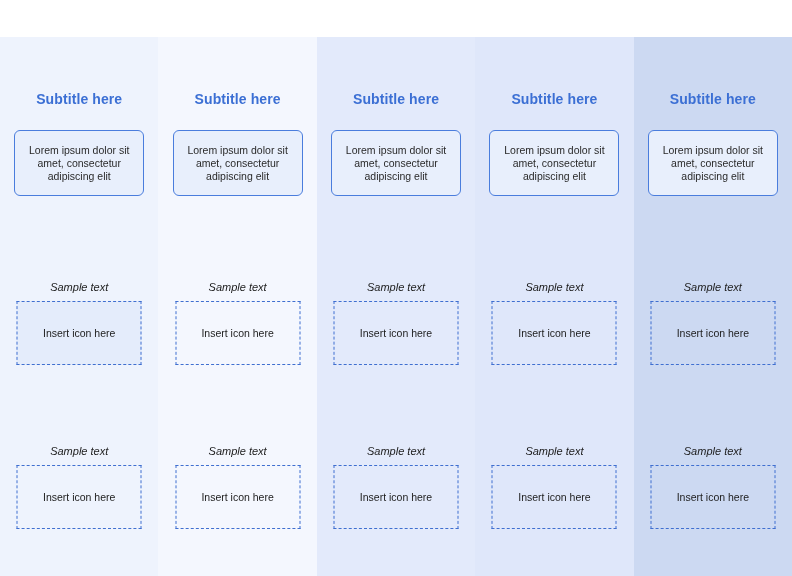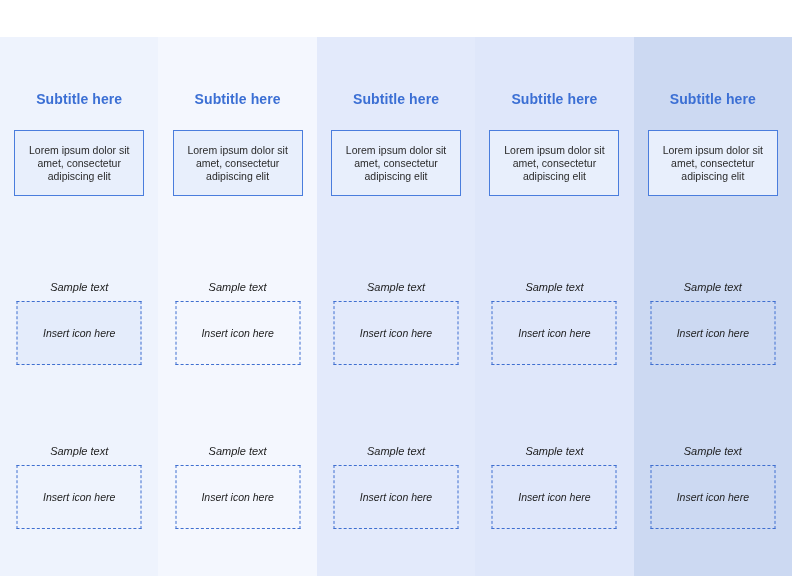--- a/index.html
+++ b/index.html
@@ -43,21 +43,21 @@
   }
   .body-box {
     position: absolute;
     top: 93px;
     left: 50%;
     transform: translateX(-50%);
     width: 130px;
     height: 66px;
     box-sizing: border-box;
     border: 1.6px solid #4a7ddd;
-    border-radius: 0;
+    border-radius: 6px;
     background: #e8effc;
     display: flex;
     align-items: center;
     justify-content: center;
     padding: 4px 6px;
   }
   .body-text {
     font-size: 10.5px;
     line-height: 13px;
     color: #2a2a2a;
@@ -106,21 +106,20 @@
     height: 64px;
     box-sizing: border-box;
     border: 1.6px dashed #3f6fd0;
     background: transparent;
     display: flex;
     align-items: center;
     justify-content: center;
   }
   .icon-placeholder-text {
     font-size: 10.5px;
-    font-style: italic;
     color: #1c1c1c;
     text-align: center;
   }
   
   .column:first-child .icon-box-1 {
     background: #e4ecfb;
   }
   .column:first-child .body-box,
   .column:first-child .icon-box-1,
   .column:first-child .icon-box-2 {

